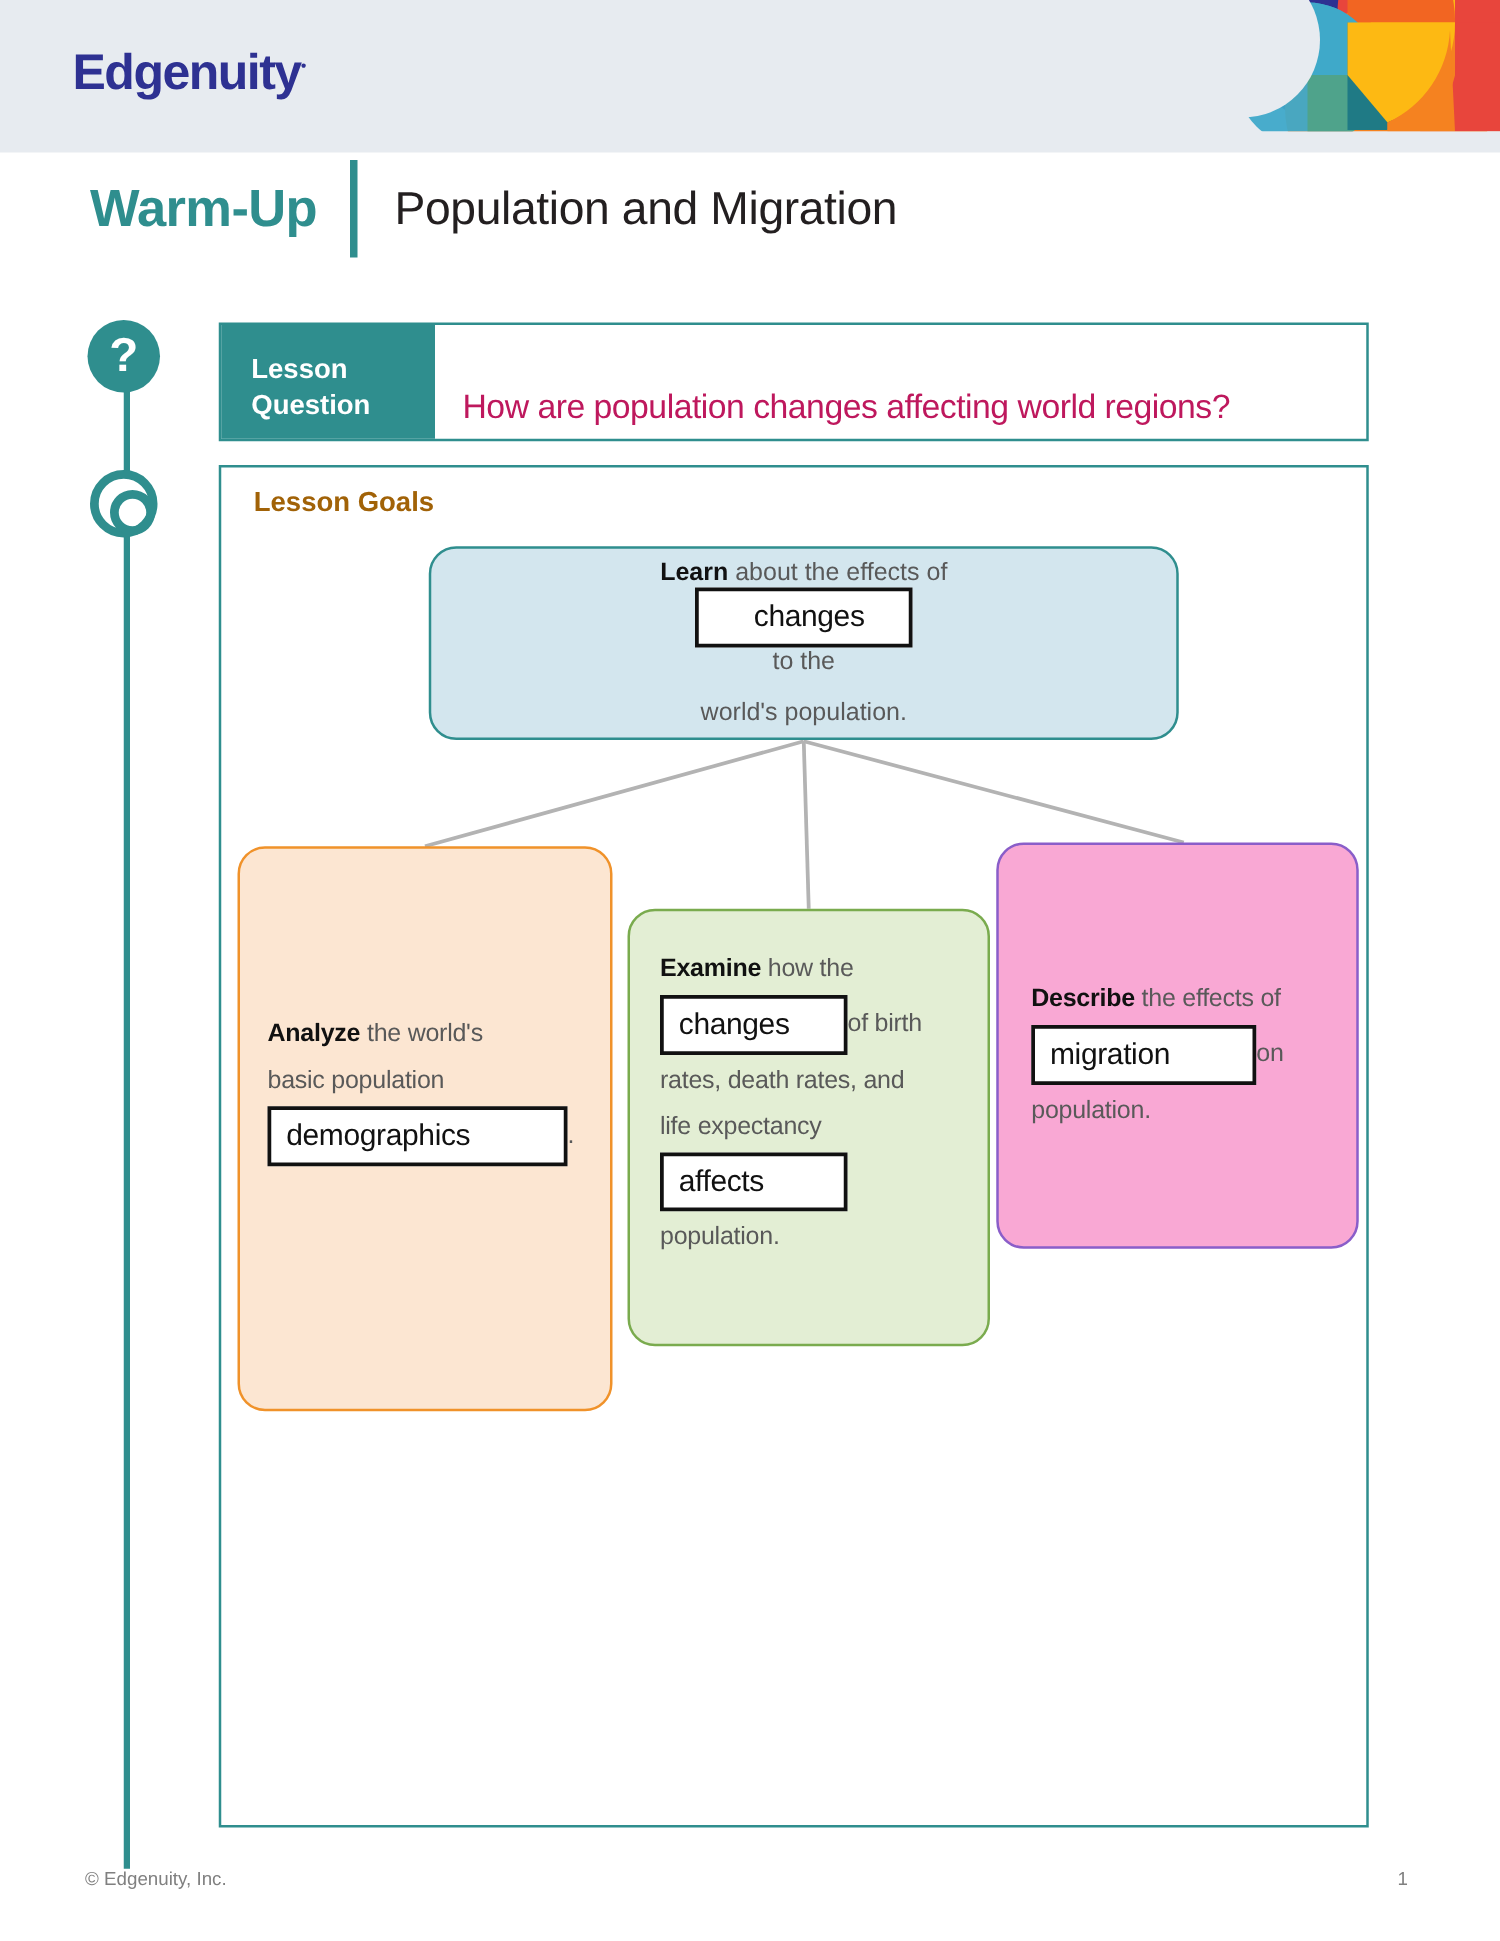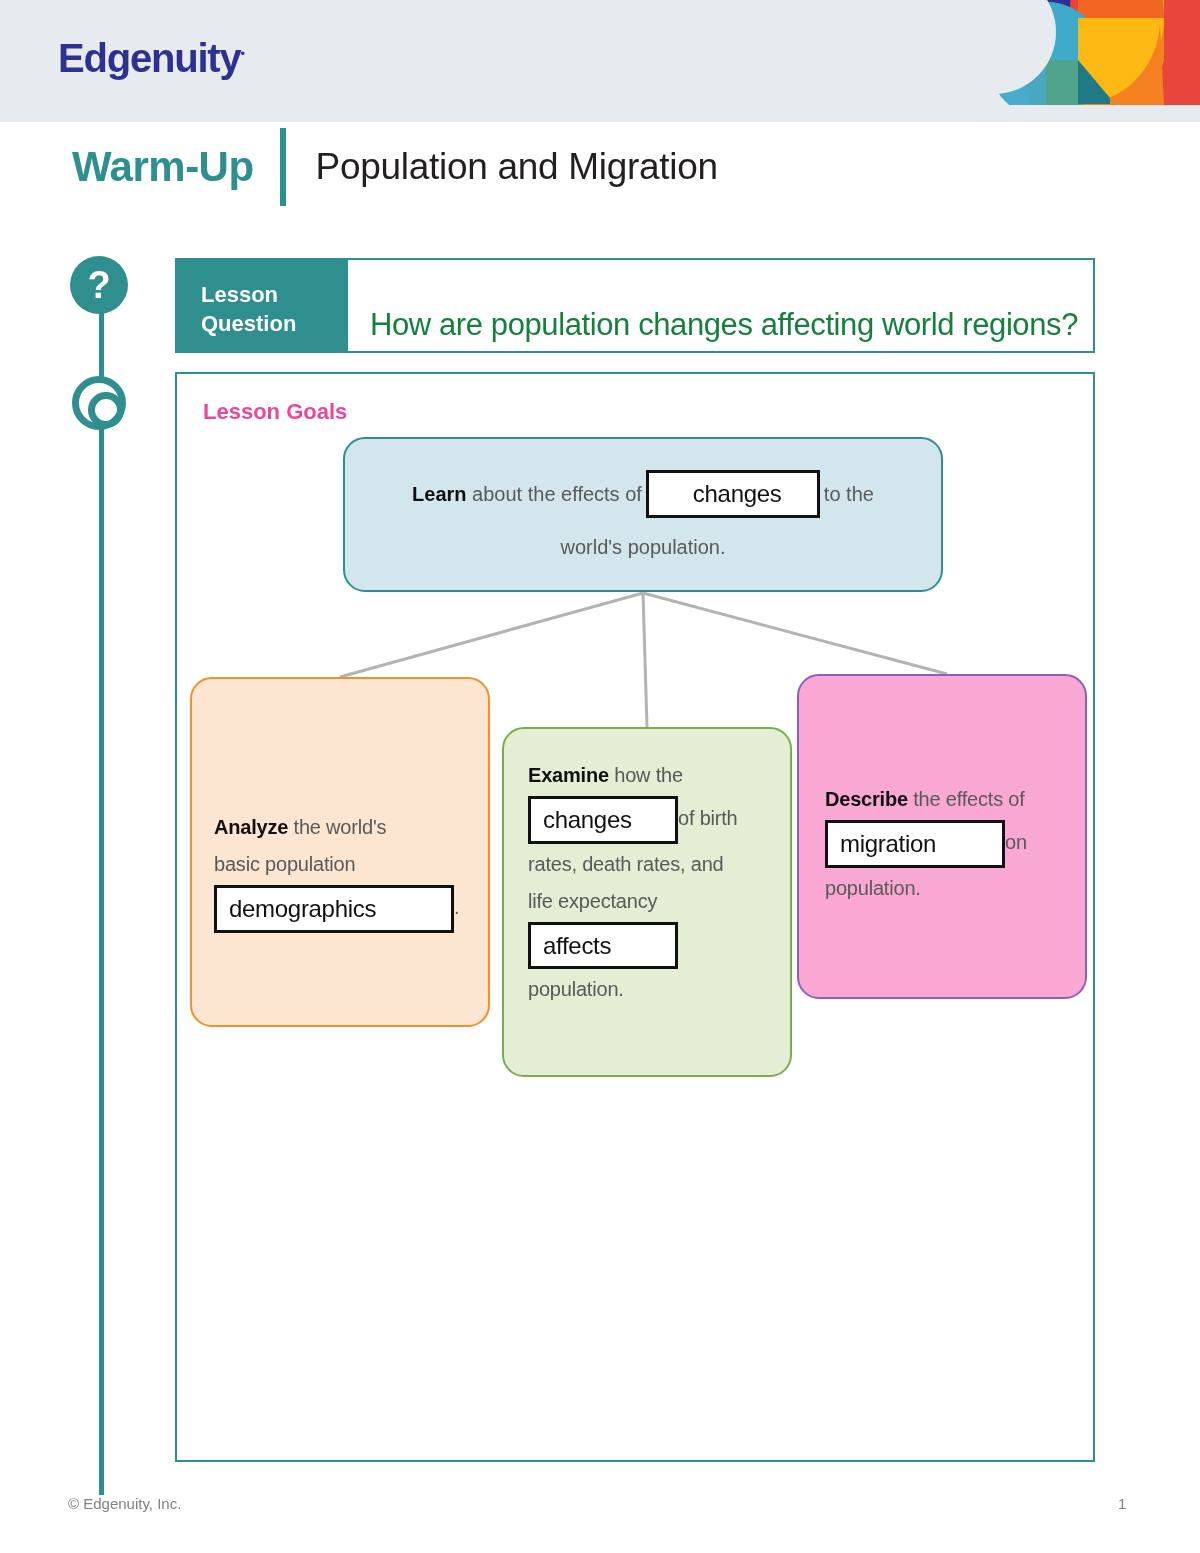--- a/index.html
+++ b/index.html
@@ -66,54 +66,54 @@
     position: absolute; left: 175px; top: 258px; width: 920px; height: 95px;
     border: 2px solid #2f8e8e; background: #fff; display: flex;
   }
   .q-tab {
     width: 171px; background: #2f8e8e; color: #fff;
     font-size: 22px; font-weight: bold; line-height: 1.3;
     padding: 21px 0 0 24px;
   }
   .q-text {
     flex: 1; display: flex; align-items: center; padding-left: 22px;
-    font-size: 31px; color: #15803d; letter-spacing: -0.4px; margin-top: 39px;
+    font-size: 27px; color: #be185d; letter-spacing: -0.4px; margin-top: 39px;
   }
 
   
   .goals-box {
     position: absolute; left: 175px; top: 372px; width: 920px; height: 1090px;
     border: 2px solid #2f8e8e; background: #fff;
   }
   .goals-title {
-    position: absolute; left: 26px; top: 25px;
-    font-size: 22px; font-weight: bold; color: #ec4899;
+    position: absolute; left: 26px; top: 15px;
+    font-size: 22px; font-weight: bold; color: #a16207;
   }
 
   
   .connectors { position: absolute; left: 0; top: 0; width: 920px; height: 1090px; }
 
   
   .bubble { position: absolute; border-radius: 22px; border-width: 2px; border-style: solid; }
   .bubble p {
     font-size: 20px; color: #595959; line-height: 1.85; letter-spacing: -0.2px;
   }
   .bubble b { color: #111; font-weight: bold; }
 
   .bub-learn {
     left: 166px; top: 63px; width: 600px; height: 155px;
     background: #d3e6ee; border-color: #2f8e8e;
     display: flex; flex-direction: column;
     align-items: center; justify-content: center;
   }
-  .bub-learn .line { display: flex; align-items: center; justify-content: center; }
+  .bub-learn .line { display: flex; align-items: center; justify-content: center; flex-direction: column; }
   .bub-learn .l2 { margin-top: 18px; }
 
   .bub-analyze {
-    left: 13px; top: 303px; width: 300px; height: 350px;
+    left: 13px; top: 303px; width: 300px; height: 452px;
     background: #fce6d2; border-color: #f0922a;
     padding: 130px 22px 0 22px;
   }
   .bub-examine {
     left: 325px; top: 353px; width: 290px; height: 350px;
     background: #e3eed4; border-color: #7aab4e;
     padding: 28px 22px 0 24px;
   }
   .bub-describe {
     left: 620px; top: 300px; width: 290px; height: 325px;

